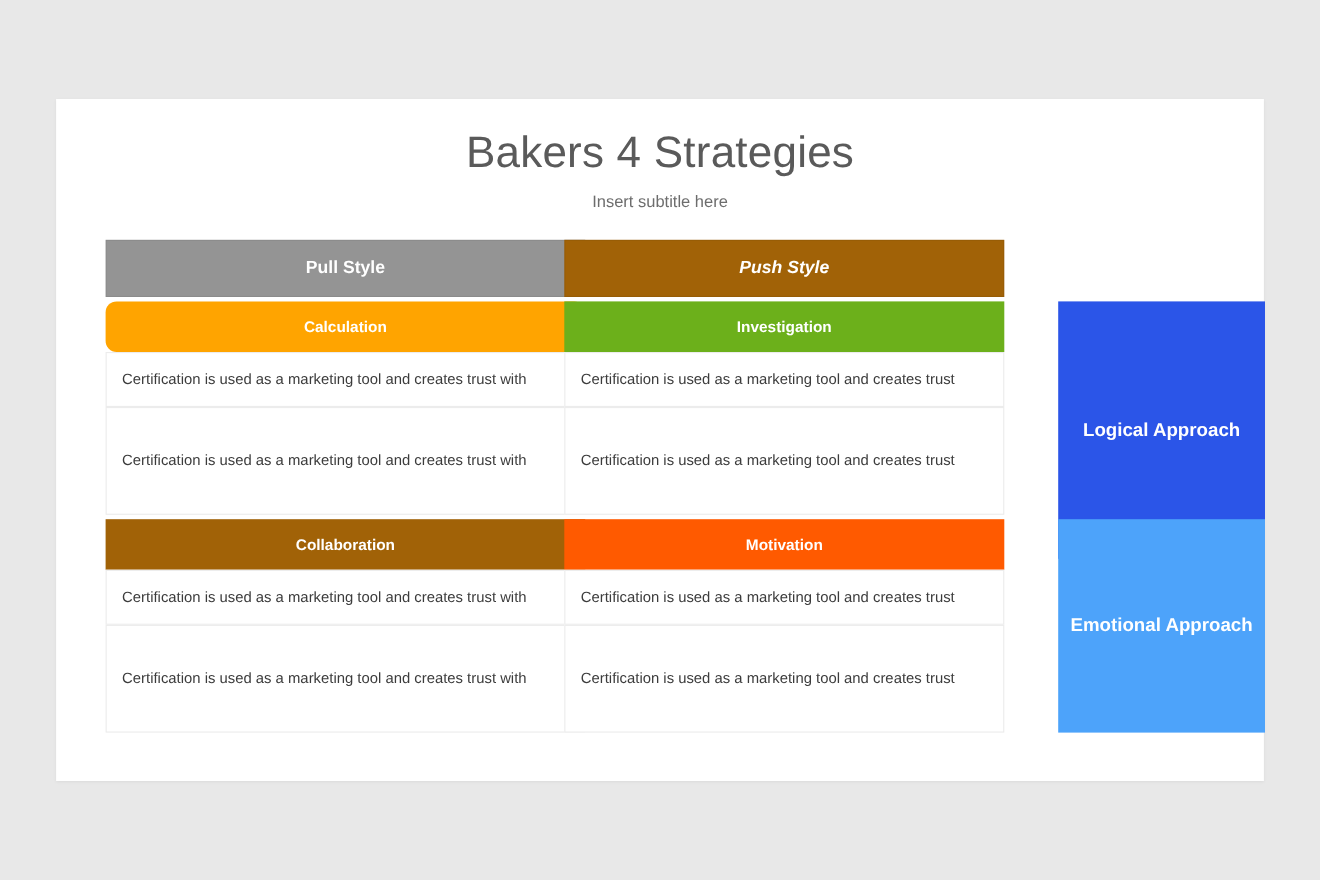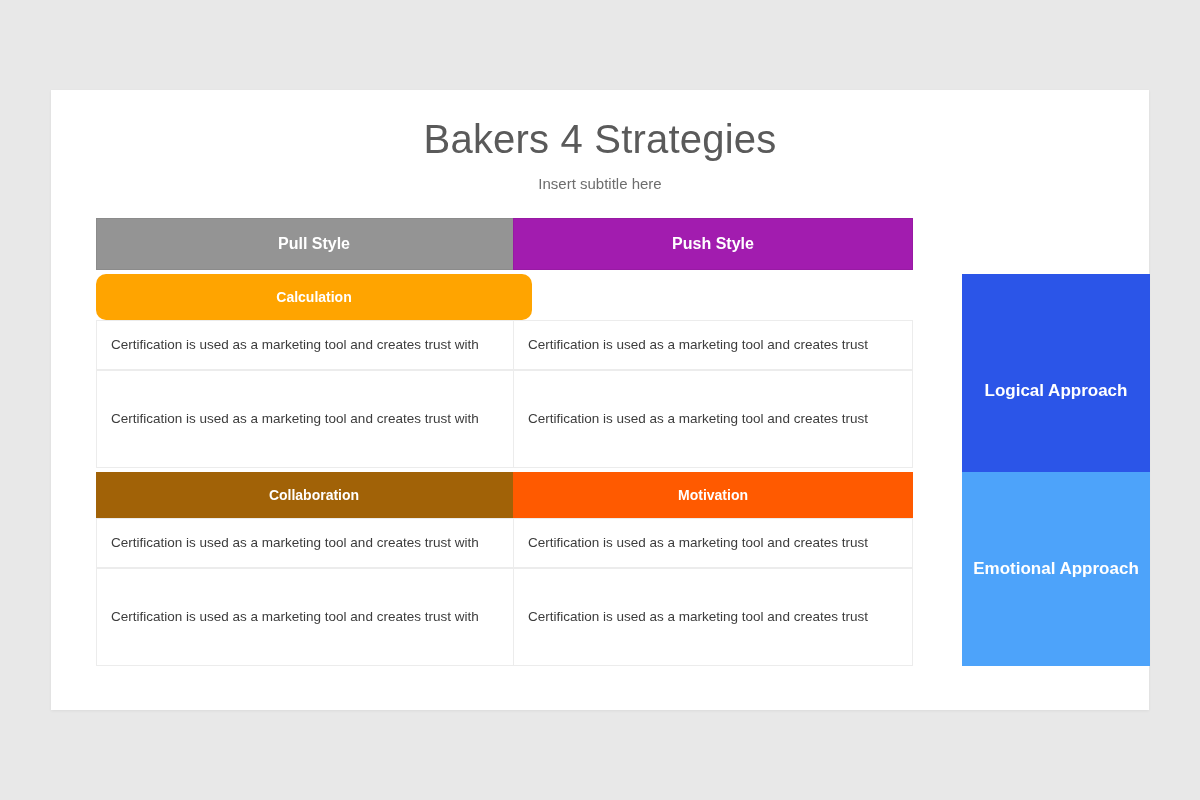--- a/index.html
+++ b/index.html
@@ -76,21 +76,21 @@
     top: 0;
     display: flex;
     align-items: center;
     justify-content: center;
     color: #ffffff;
     font-size: 16px;
     font-weight: bold;
     border: 1px solid rgba(0,0,0,0.06);
   }
   .style-header.pull { background: #949494; }
-  .style-header.push { background: #a21caf; }
+  .style-header.push { background: #a16207; font-style: italic; }
 
   
   .cat-bar {
     height: 46px;
     display: flex;
     align-items: center;
     justify-content: center;
     color: #ffffff;
     font-size: 14px;
     font-weight: bold;
@@ -151,20 +151,23 @@
       <div class="cell cat-bar calculation col-left" style="top:56px;">
         <span>Calculation</span>
       </div>
       <div class="cell body-cell col-left" style="top:102px; height:50px;">
         <span>Certification is used as a marketing tool and creates trust with</span>
       </div>
       <div class="cell body-cell tall col-left" style="top:152px; height:98px;">
         <span>Certification is used as a marketing tool and creates trust with</span>
       </div>
 
+      <div class="cell cat-bar investigation col-right" style="top:56px;">
+        <span>Investigation</span>
+      </div>
       <div class="cell body-cell col-right" style="top:102px; height:50px;">
         <span>Certification is used as a marketing tool and creates trust</span>
       </div>
       <div class="cell body-cell tall col-right" style="top:152px; height:98px;">
         <span>Certification is used as a marketing tool and creates trust</span>
       </div>
 
       <div class="cell cat-bar collaboration col-left" style="top:254px;">
         <span>Collaboration</span>
       </div>

